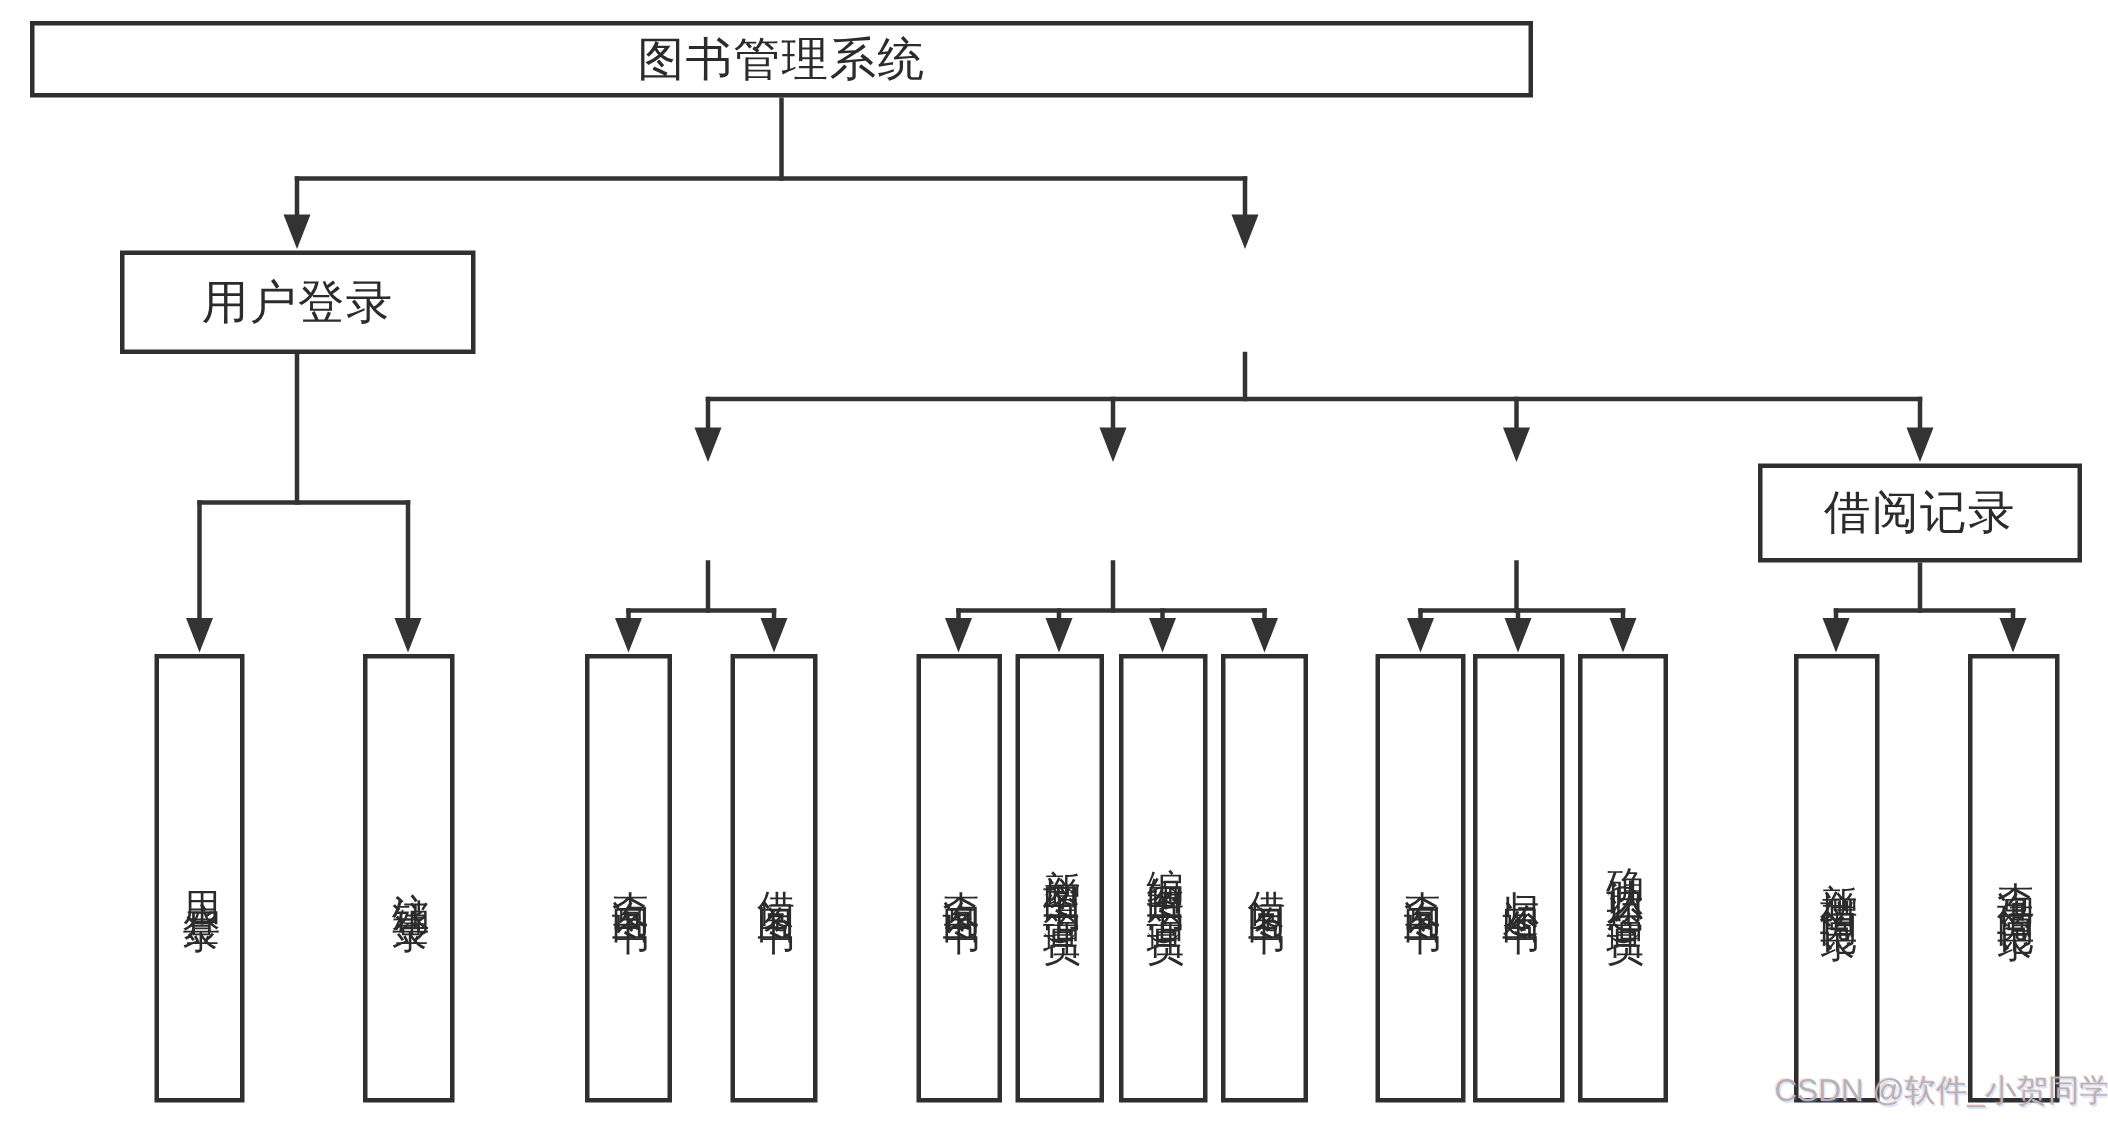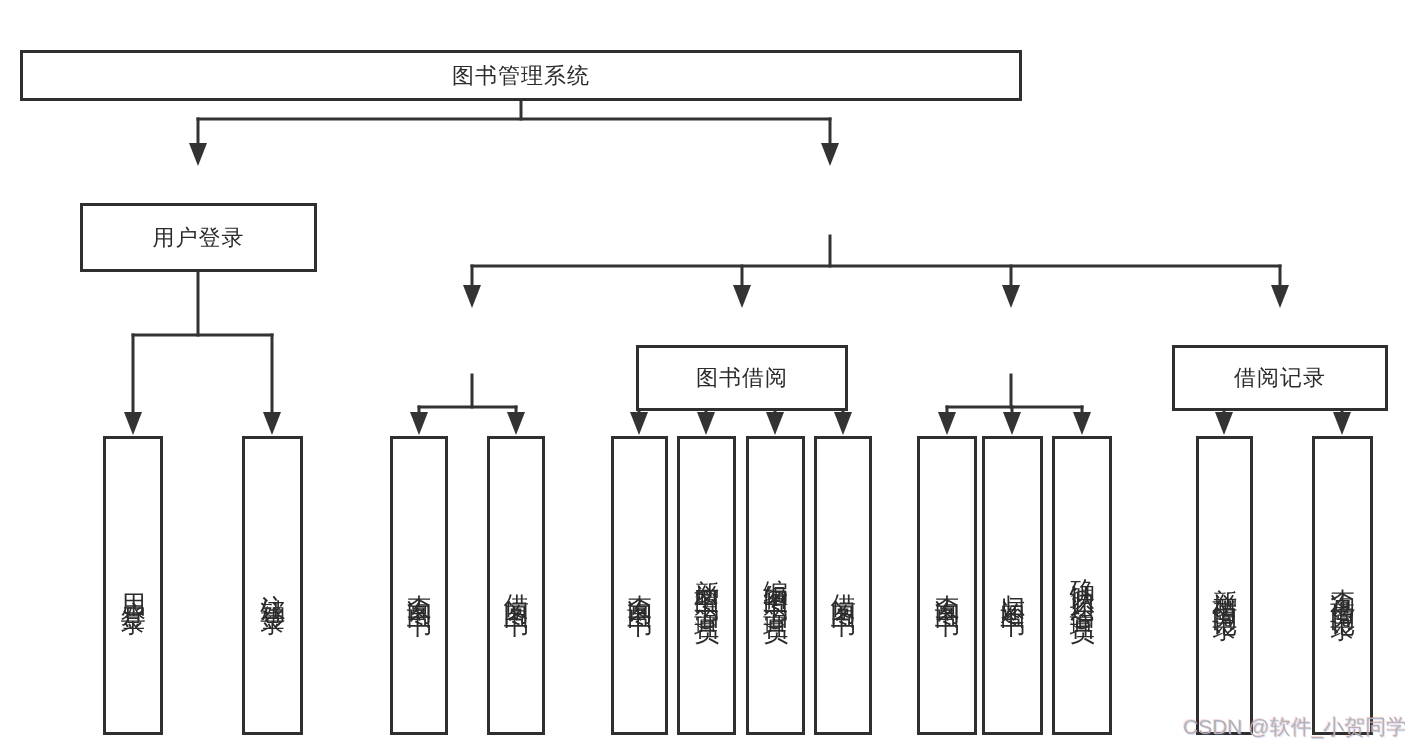--- a/index.html
+++ b/index.html
@@ -26,21 +26,21 @@
   .node {
     position: absolute;
     box-sizing: border-box;
     background: #ffffff;
     border: 3px solid #2f2f2f;
     display: flex;
     align-items: center;
     justify-content: center;
     color: #2b2b2b;
   }
-  .hbox { font-size: 22px; letter-spacing: 1px; white-space: nowrap; margin-top: 36px; }
+  .hbox { font-size: 31px; letter-spacing: 1px; white-space: nowrap; }
   .vbox { font-size: 25px; }
   .vbox .vtext {
     writing-mode: vertical-rl;
     text-orientation: mixed;
     letter-spacing: 6px;
     line-height: 1.1;
   }
   .watermark {
     position: absolute;
     left: 1183px;
@@ -109,21 +109,20 @@
       <line x1="1224" y1="407" x2="1224" y2="417"></line>
       <polygon points="1215,412 1233,412 1224,435"></polygon>
       <line x1="1342" y1="407" x2="1342" y2="417"></line>
       <polygon points="1333,412 1351,412 1342,435"></polygon>
     </svg>
 
   <div class="node hbox" style="left:20px;top:14px;width:1002px;height:51px">图书管理系统</div>
 
   <div class="node hbox" style="left:80px;top:167px;width:237px;height:69px">用户登录</div>
 
-  <div class="node hbox" style="left:636px;top:309px;width:212px;height:66px">图书借阅</div>
   <div class="node hbox" style="left:1172px;top:309px;width:216px;height:66px">借阅记录</div>
 
   <div class="node vbox" style="left:103px;top:436px;width:60px;height:299px">
     <span class="vtext">用户登录</span>
   </div>
   <div class="node vbox" style="left:242px;top:436px;width:61px;height:299px">
     <span class="vtext">注销登录</span>
   </div>
 
   <div class="node vbox" style="left:390px;top:436px;width:58px;height:299px">

